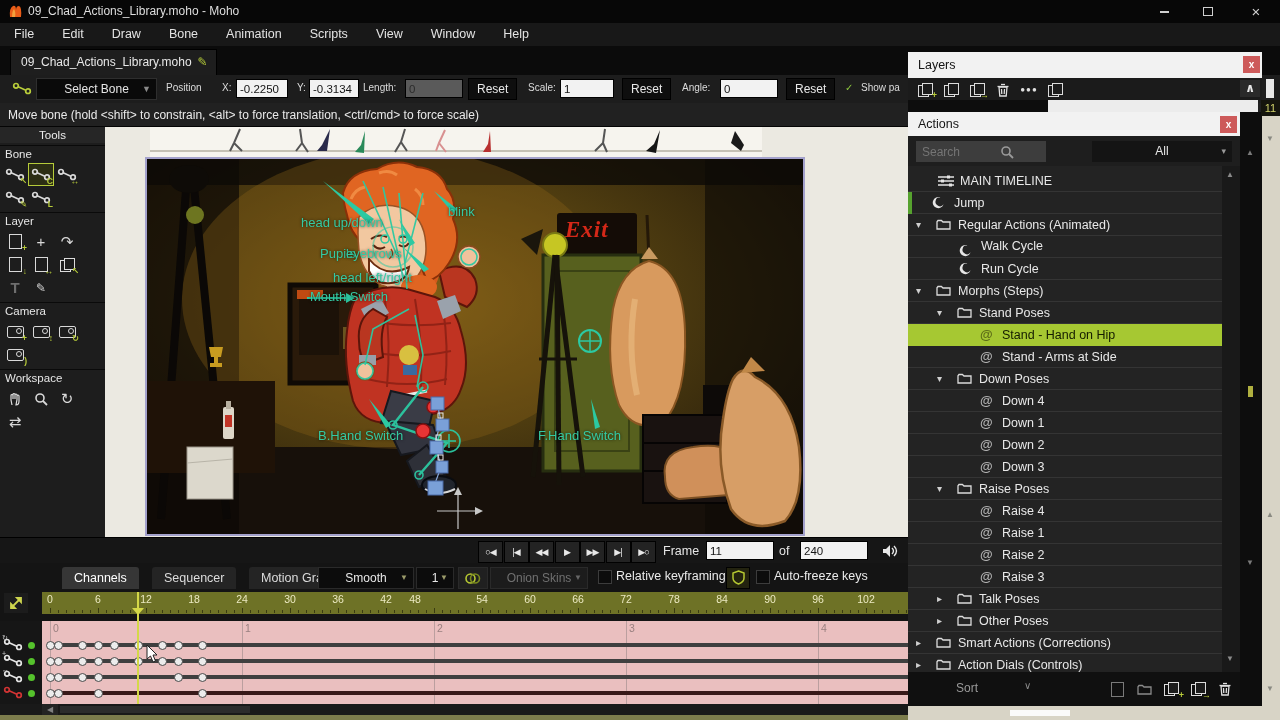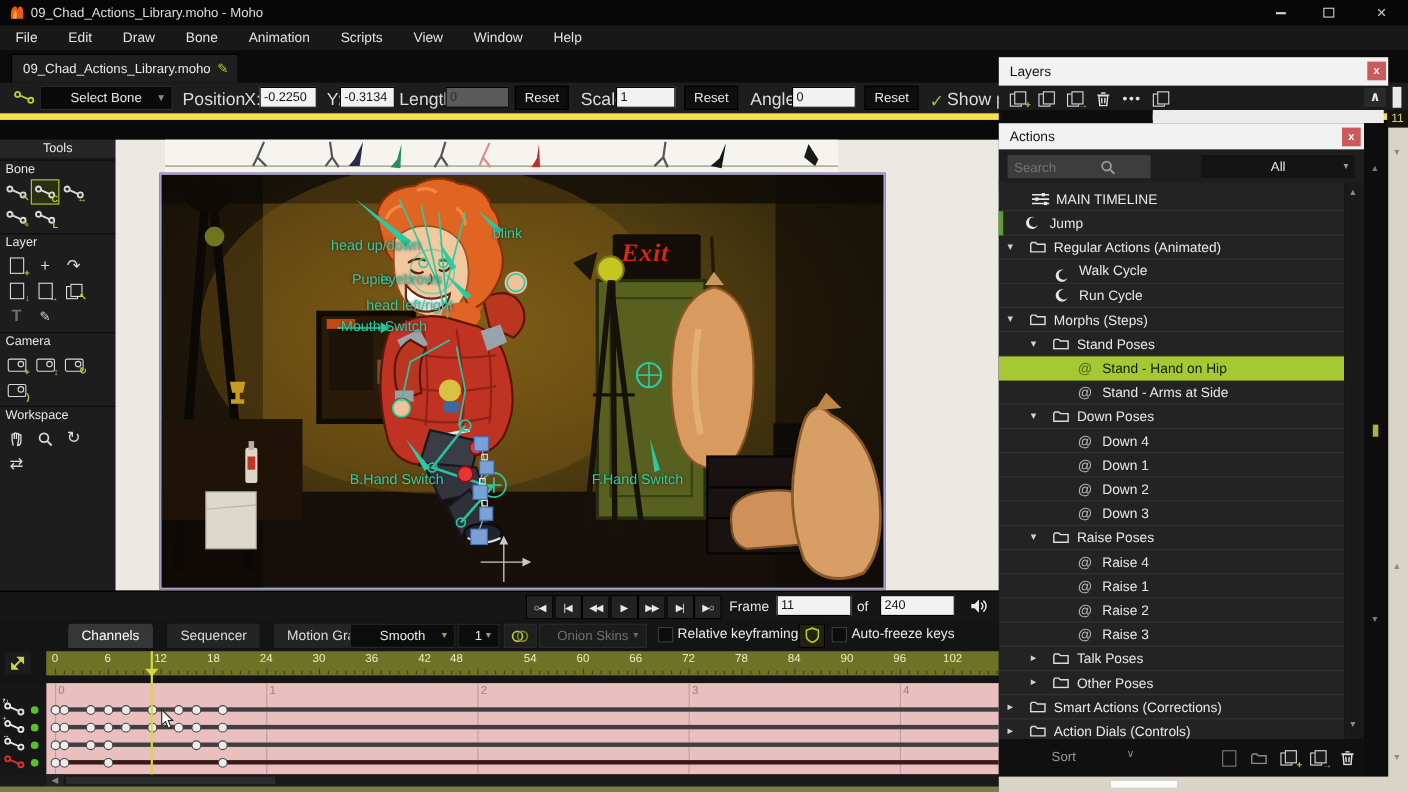--- a/index.html
+++ b/index.html
@@ -15,22 +15,22 @@
 #btn-min span{display:inline-block;width:9px;height:2px;background:#cfcfcf;vertical-align:middle;}
 #btn-max span{display:inline-block;width:8px;height:7px;border:1px solid #cfcfcf;vertical-align:middle;}
 #btn-close{font-size:15px;}
 #menubar{left:0;top:23px;width:1280px;height:23px;background:#181818;border-bottom:1px solid #060606;}
 .menu-item{display:inline-block;padding:0 14px;line-height:23px;font-size:12.5px;color:#e3e3e3;}
 #tabrow{left:0;top:46px;width:1280px;height:29px;background:#0b0b0b;}
 #doctab{left:10px;top:3px;height:25px;background:#1e1e1e;border:1px solid #000;border-bottom:none;
   padding:0 8px 0 10px;line-height:25px;font-size:12px;color:#e8e8e8;}
 #doctab .pencil{color:#b6cc3a;font-size:12px;margin-left:6px;}
 
-#toolbar{left:0;top:75px;width:1280px;height:28px;background:#1d1d1d;border-bottom:6px solid #fde047;}
-.tlabel{position:absolute;top:7px;font-size:16px;color:#dcdcdc;}
+#toolbar{left:0;top:75px;width:1280px;height:28px;background:#1d1d1d;border-bottom:2px solid #fde047;}
+.tlabel{position:absolute;top:7px;font-size:10px;color:#dcdcdc;}
 .tfield{position:absolute;top:4px;height:17px;background:#f2f2f2;color:#141414;border:1px solid #000;
   font-size:11.5px;padding:0 3px;font-family:"Liberation Sans",sans-serif;}
 .tfield:disabled,.tfield.dis{background:#5a5a5a;color:#2c2c2c;}
 .tbtn{position:absolute;top:3px;height:20px;background:#0e0e0e;border:1px solid #000;color:#e8e8e8;
   font-size:12px;text-align:center;line-height:20px;padding:0 8px;}
 #selbone{left:36px;top:3px;width:119px;height:20px;background:#0a0a0a;border:1px solid #2e2e2e;
   line-height:20px;text-align:center;font-size:12px;}
 #selbone .car{position:absolute;right:5px;top:0;color:#8a8a8a;font-size:9px;}
 #statusbar{left:0;top:103px;width:1280px;height:24px;background:#212121;border-bottom:1px solid #050505;
   line-height:24px;font-size:12px;color:#eaeaea;padding-left:8px;box-sizing:border-box;}
@@ -174,20 +174,21 @@
     <span class="tlabel" style="left:528px">Scale:</span>
     <input class="tfield" style="left: 560px; width: 46px;" value="1">
     <div class="tbtn" style="left:622px">Reset</div>
     <span class="tlabel" style="left:682px">Angle:</span>
     <input class="tfield" style="left: 720px; width: 50px;" value="0">
     <div class="tbtn" style="left:786px">Reset</div>
     <span class="tlabel" style="left:845px;color:#8cc63e;font-weight:bold">✓</span>
     <span class="tlabel" style="left:861px">Show pa</span>
   </div>
 
+  <div class="abs" id="statusbar">Move bone (hold &lt;shift&gt; to constrain, &lt;alt&gt; to force translation, &lt;ctrl/cmd&gt; to force scale)</div>
 
   <div class="abs" id="tools">
     <div class="hd">Tools</div>
     <div id="tools-body">
         <div class="sec-label">Bone</div>
         <div class="sec-icons">
           <div class="tcell">
             <svg width="20" height="13" viewBox="0 0 20 13">
               <g fill="none" stroke="#d9d9d9" stroke-width="1.7">
                 <circle cx="4" cy="3.8" r="2.3"></circle>

